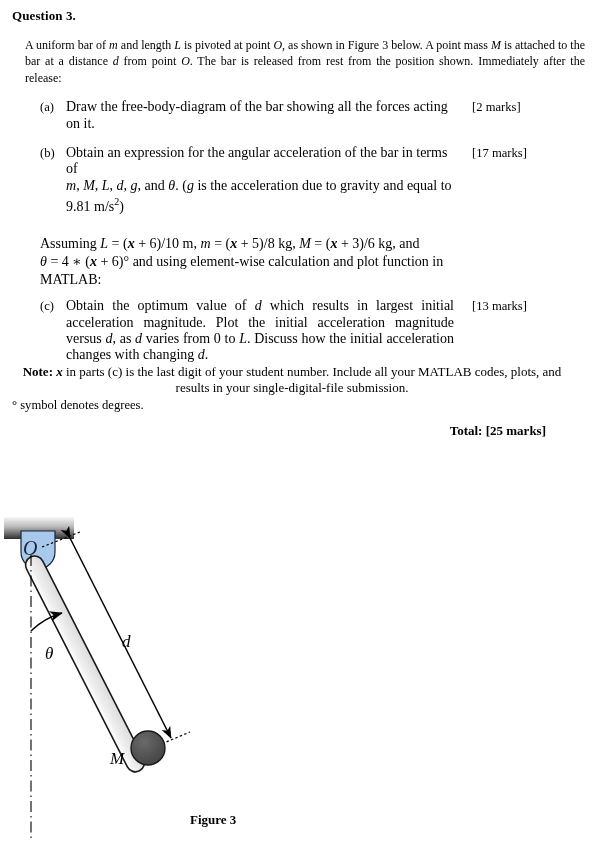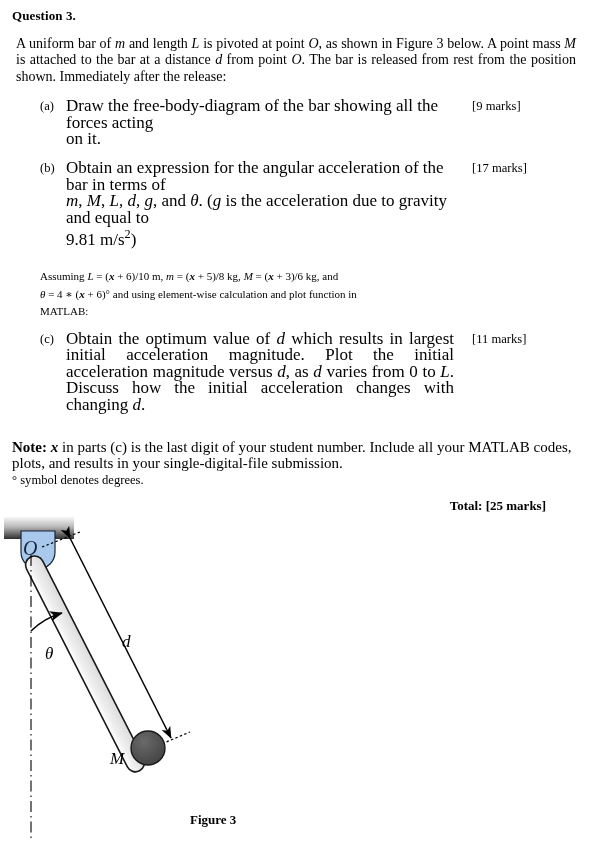--- a/index.html
+++ b/index.html
@@ -32,24 +32,24 @@
   
   .q-title {
     font-weight: bold;
     font-size: 13.0px;
     line-height: 16px;
     letter-spacing: 0.1px;
     margin: 0 0 12px 0;
   }
 
   .para {
-    font-size: 14px;
+    font-size: 12px;
     line-height: 16.4px;
     text-align: justify;
-    margin: 4px;
+    margin: 13px;
   }
   .para.intro { width: 560px; }
 
   em.sym {
     font-style: italic;
   }
   b.symb {
     font-style: italic;
     font-weight: bold;
   }
@@ -64,46 +64,46 @@
     width: 26px;
     flex: 0 0 26px;
     font-size: 12.6px;
     line-height: 16.4px;
     padding-left: 28px;
     box-sizing: content-box;
   }
   .part .body {
     flex: 0 0 388px;
     width: 388px;
-    font-size: 17px;
+    font-size: 14px;
     line-height: 16.4px;
     text-align: justify;
   }
   .part .body.ragged { text-align: left; }
   .part .marks {
     flex: 1 1 auto;
     font-size: 12.6px;
     line-height: 16.4px;
     padding-left: 18px;
     white-space: nowrap;
   }
 
   .assuming {
     margin-top: 20px;
     margin-left: 28px;
     width: 470px;
-    font-size: 11px;
+    font-size: 14px;
     line-height: 17.6px;
   }
 
   .note {
-    margin-top: 26px;
-    font-size: 15px;
+    font-size: 13px;
     line-height: 16.4px;
     width: 560px;
+    text-align: center;
   }
   .note b.k { font-weight: bold; }
 
   .degline {
     font-size: 12.6px;
     line-height: 16.4px;
   }
 
   .total {
     margin-top: 10px;
@@ -143,21 +143,21 @@
 
     <p class="para intro">
       A uniform bar of <em class="sym">m</em> and length <em class="sym">L</em> is pivoted at point <em class="sym">O</em>, as shown in Figure 3 below. A point mass <em class="sym">M</em> is attached to the bar at a distance <em class="sym">d</em> from point <em class="sym">O</em>. The bar is released from rest from the position shown. Immediately after the release:
     </p>
 
     <div class="part">
       <div class="lbl">(a)</div>
       <div class="body ragged">
         Draw the free-body-diagram of the bar showing all the forces acting<br>on it.
       </div>
-      <div class="marks">[9 marks]</div>
+      <div class="marks">[2 marks]</div>
     </div>
 
     <div class="part">
       <div class="lbl">(b)</div>
       <div class="body ragged">
         Obtain an expression for the angular acceleration of the bar in terms of<br>
         <em class="sym">m</em>, <em class="sym">M</em>, <em class="sym">L</em>, <em class="sym">d</em>, <em class="sym">g</em>, and <em class="sym">θ</em>. (<em class="sym">g</em> is the acceleration due to gravity and equal to<br>
         9.81 m/s<sup class="sq">2</sup>)
       </div>
       <div class="marks">[17 marks]</div>
@@ -170,21 +170,21 @@
     </div>
 
     <div class="part" style="margin-top:10px;">
       <div class="lbl">(c)</div>
       <div class="body">
         Obtain the optimum value of <em class="sym">d</em> which results in largest initial
         acceleration magnitude. Plot the initial acceleration magnitude versus
         <em class="sym">d</em>, as <em class="sym">d</em> varies from 0 to <em class="sym">L</em>. Discuss how the initial acceleration changes
         with changing <em class="sym">d</em>.
       </div>
-      <div class="marks">[11 marks]</div>
+      <div class="marks">[13 marks]</div>
     </div>
 
     <div class="note">
       <b class="k">Note:</b>
       <b class="symb">x</b> in parts (c) is the last digit of your student number. Include all your MATLAB
       codes, plots, and results in your single-digital-file submission.
     </div>
 
     <div class="degline">° symbol denotes degrees.</div>
 

